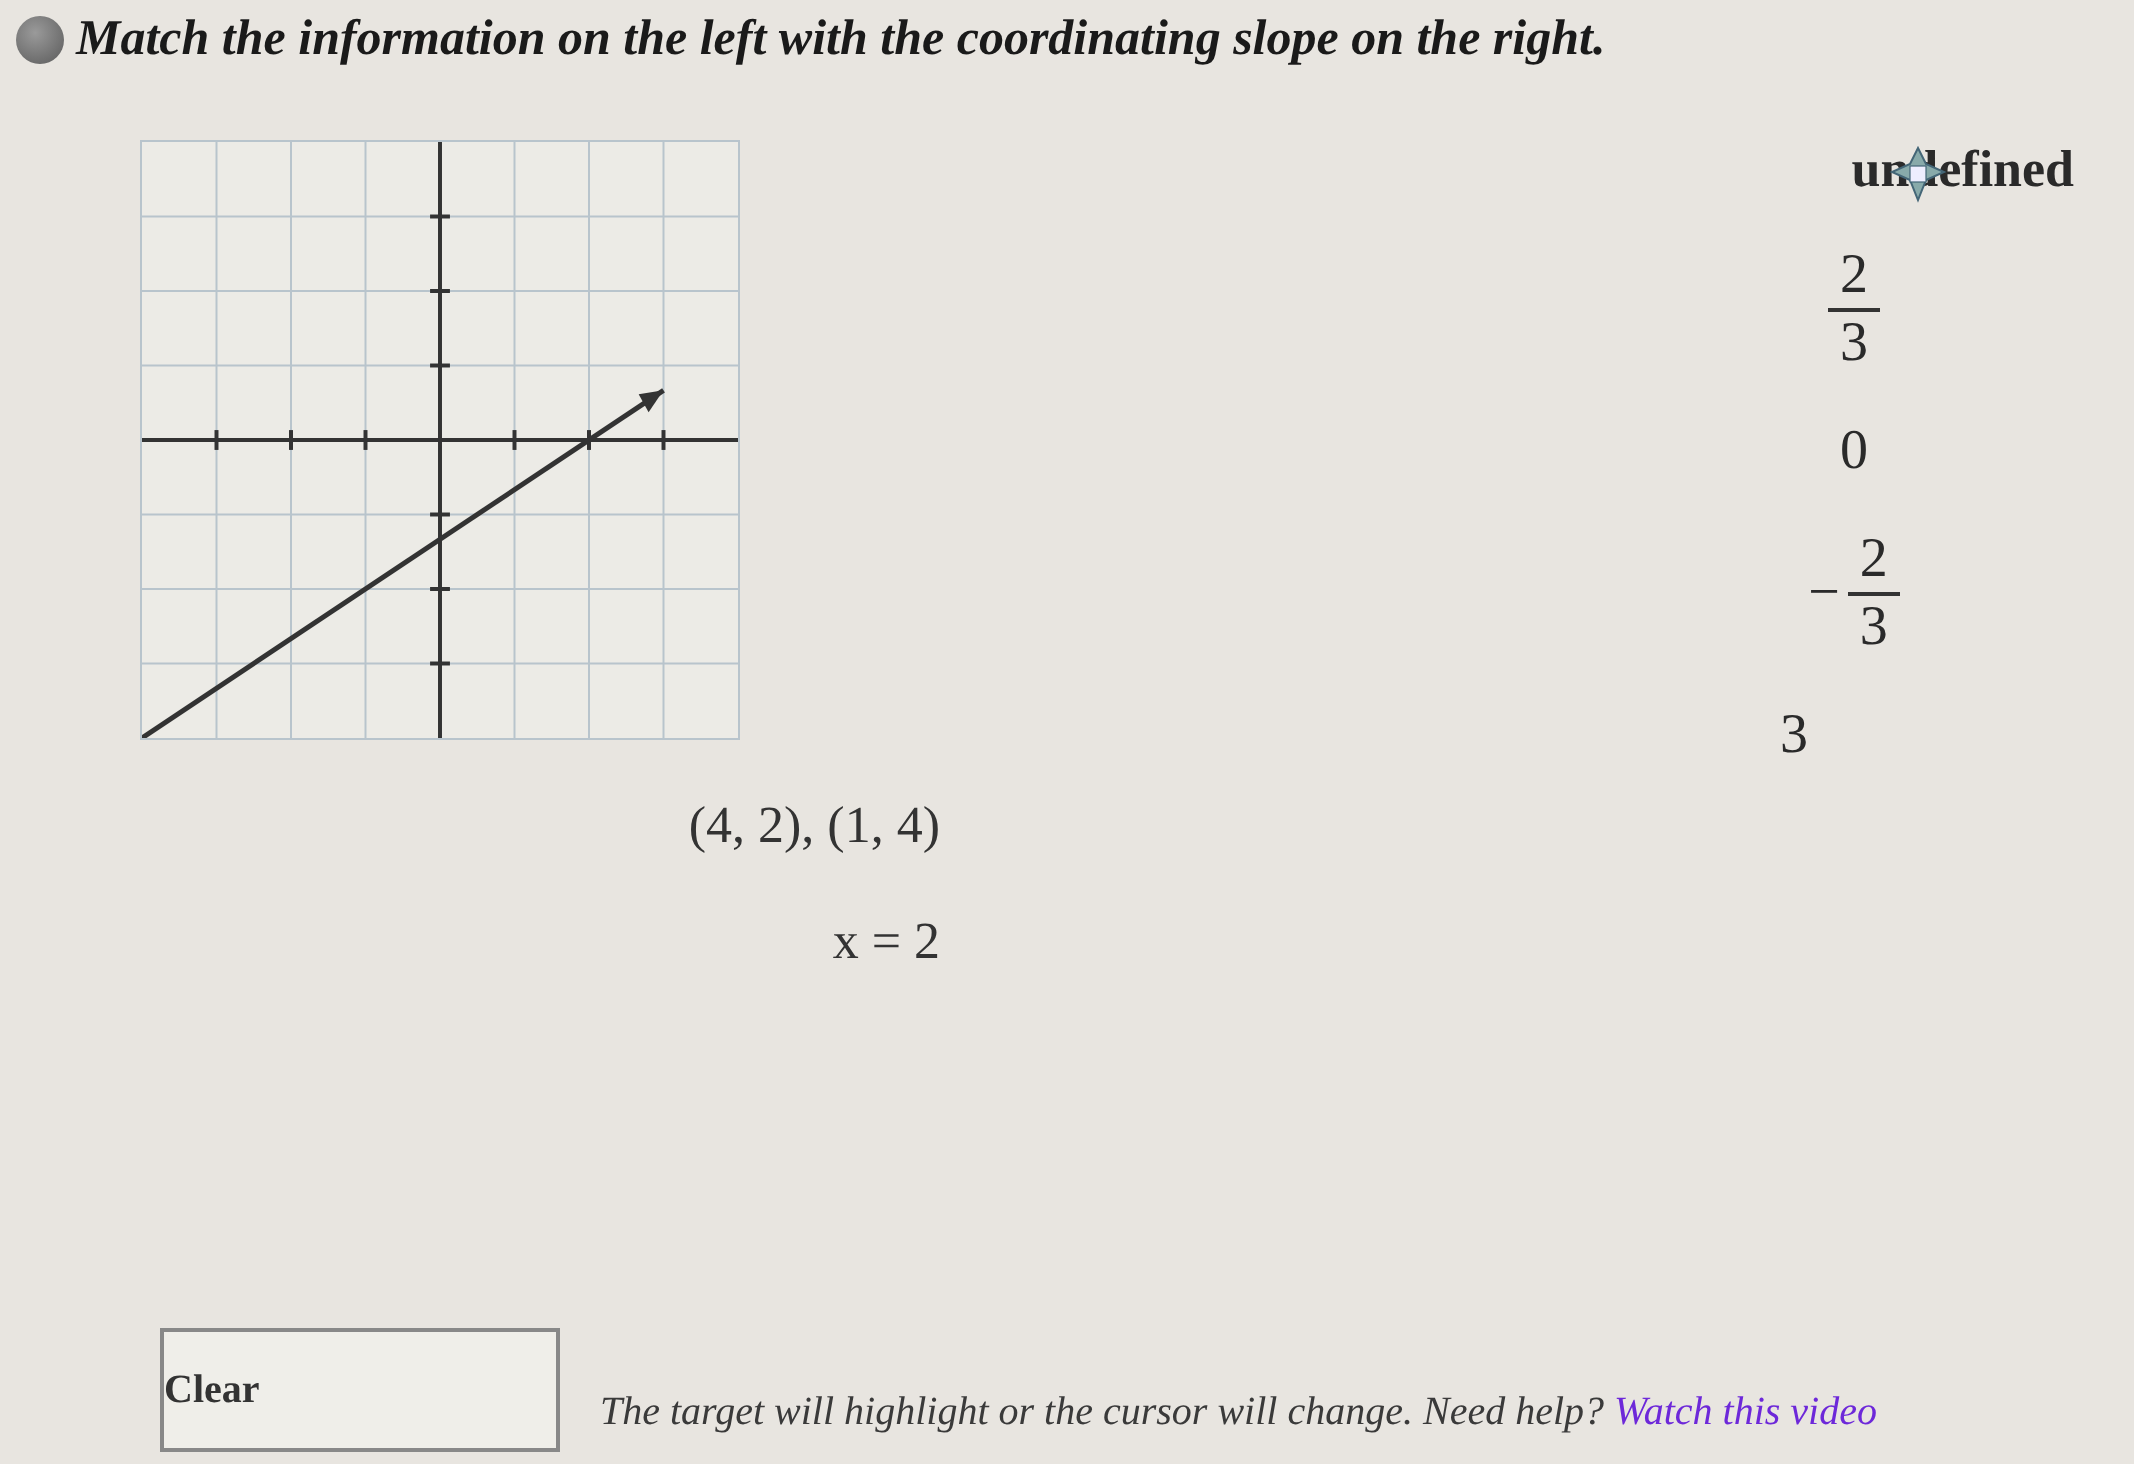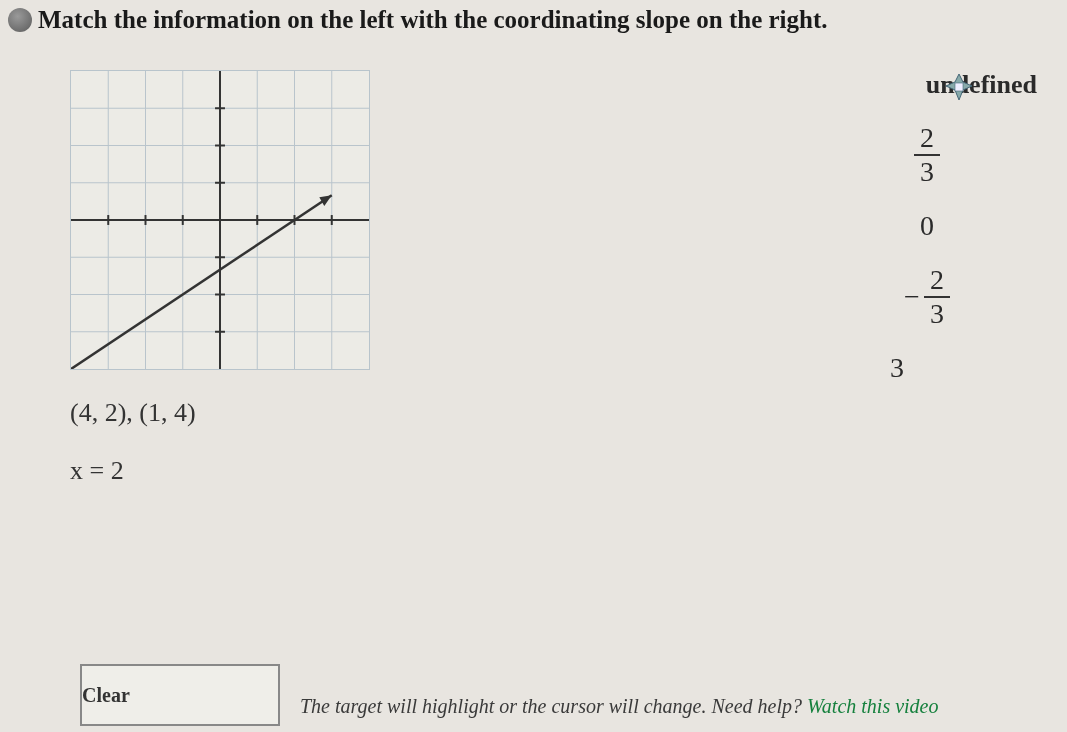--- a/index.html
+++ b/index.html
@@ -21,20 +21,21 @@
     border-radius: 50%;
     background: radial-gradient(circle at 40% 35%, #9a9a9a, #5a5a5a);
   }
   .prompt {
     position: absolute;
     left: 38px;
     top: 6px;
     font-size: 25px;
     font-weight: bold;
     color: #1a1a1a;
+    font-style: italic;
   }
   .left-col {
     position: absolute;
     left: 70px;
     top: 70px;
     width: 400px;
   }
   .graph-box {
     width: 300px;
     height: 300px;
@@ -42,20 +43,21 @@
     background: #ecebe6;
     border: 1px solid #b8c4cc;
   }
   .graph-box svg { position:absolute; inset:0; }
   .left-item {
     font-size: 26px;
     color: #333;
     margin-top: 28px;
     font-family: 'Times New Roman', serif;
     cursor: grab;
+    text-align: right;
   }
   .right-col {
     position: absolute;
     right: 30px;
     top: 70px;
     width: 220px;
     display: flex;
     flex-direction: column;
     align-items: center;
     gap: 24px;
@@ -108,21 +110,21 @@
     position: absolute;
     left: 300px;
     bottom: 10px;
     right: 0;
     font-style: italic;
     font-size: 20px;
     color: #3a3a3a;
     line-height: 1.6;
     white-space: nowrap;
   }
-  .instructions .link { color: #15803d; }
+  .instructions .link { color: #6d28d9; }
 </style>
 </head>
 <body>
 
 <div class="question-bullet"></div>
 <div class="prompt">Match the information on the left with the coordinating slope on the right.</div>
 
 <div class="left-col">
 
   <div class="graph-box">

